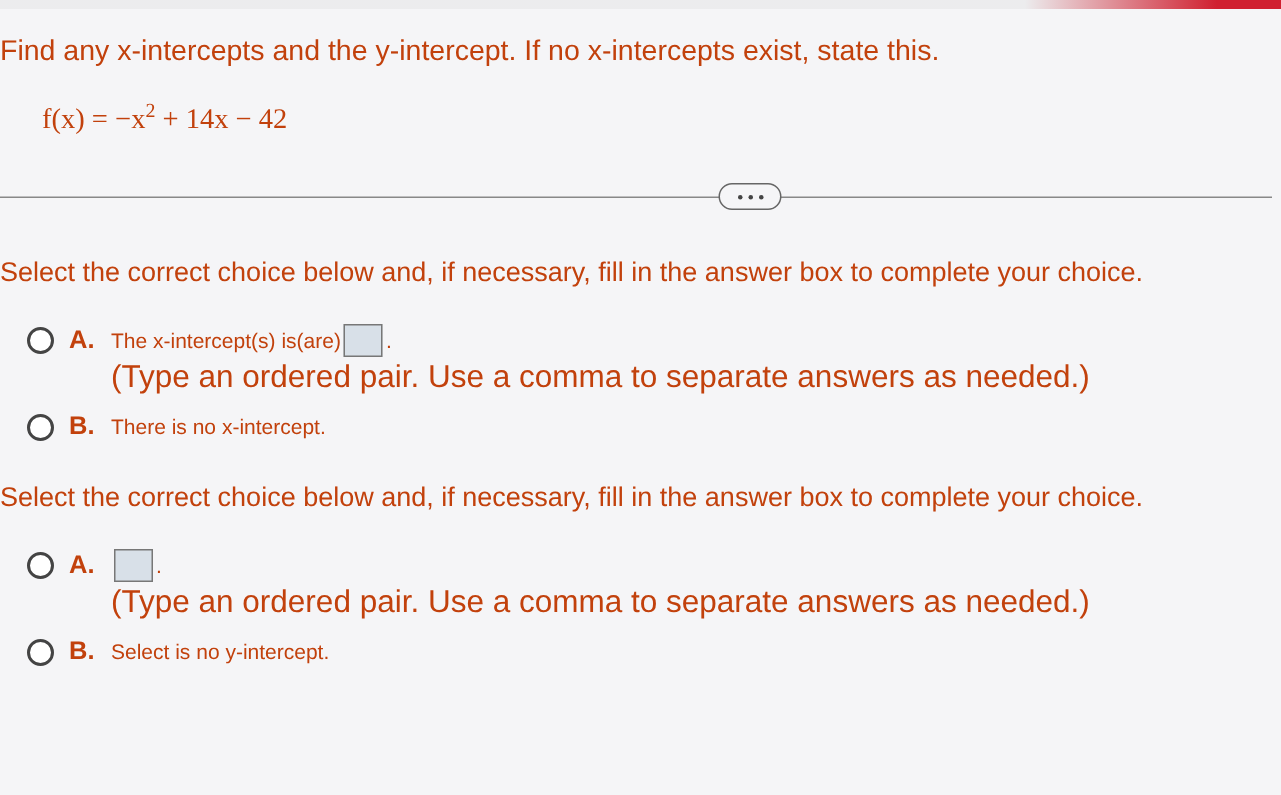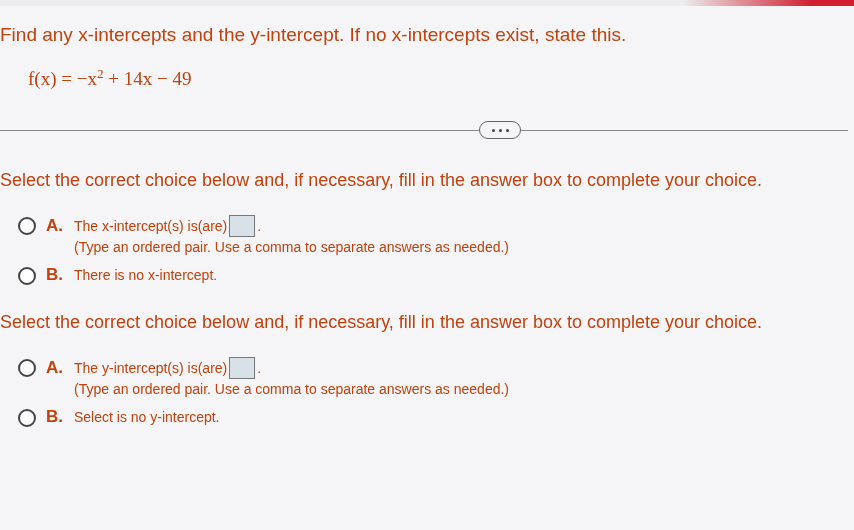--- a/index.html
+++ b/index.html
@@ -96,38 +96,38 @@
     .choice-text { font-size: 14px; line-height: 1.5; }
     .answer-box {
       display: inline-block;
       width: 26px; height: 22px;
       border: 1px solid #777;
       background: #d8e0e8;
       vertical-align: middle;
       margin: 0 2px;
     }
     .hint {
-      font-size: 14px;
+      font-size: 21px;
       margin-top: 2px;
       margin-left: 0;
     }
     .choice-body { display: flex; flex-direction: column; }
     .choice-first-line { display: flex; align-items: center; flex-wrap: wrap; }
   </style>
 </head>
 <body>
 
 <div class="red-bar"></div>
 
 <div class="content">
 
   <div class="question-text">Find any x-intercepts and the y-intercept. If no x-intercepts exist, state this.</div>
 
   <div class="formula">
-    <span>f(x) = </span><span>−</span><span>x</span><sup>2</sup><span> + 14x − 49</span>
+    <span>f(x) = </span><span>−</span><span>x</span><sup>2</sup><span> + 14x − 42</span>
   </div>
 
   <div class="divider-wrap">
     <hr class="divider-line">
     <div class="ellipsis-pill">
       <div class="dot"></div>
       <div class="dot"></div>
       <div class="dot"></div>
     </div>
   </div>
@@ -155,21 +155,20 @@
   </div>
 
   <div class="instruction">Select the correct choice below and, if necessary, fill in the answer box to complete your choice.</div>
 
   <div class="choices">
     <div class="choice-row">
       <div class="radio"></div>
       <div class="choice-body">
         <div class="choice-first-line">
           <span class="choice-label">A.</span>
-          <span class="choice-text">The y-intercept(s) is(are) </span>
           <span class="answer-box"></span>
           <span class="choice-text">.</span>
         </div>
         <div class="hint" style="margin-left:28px;">(Type an ordered pair. Use a comma to separate answers as needed.)</div>
       </div>
     </div>
     <div class="choice-row" style="margin-bottom:0;">
       <div class="radio"></div>
       <span class="choice-label">B.</span>
       <span class="choice-text">Select is no y-intercept.</span>

